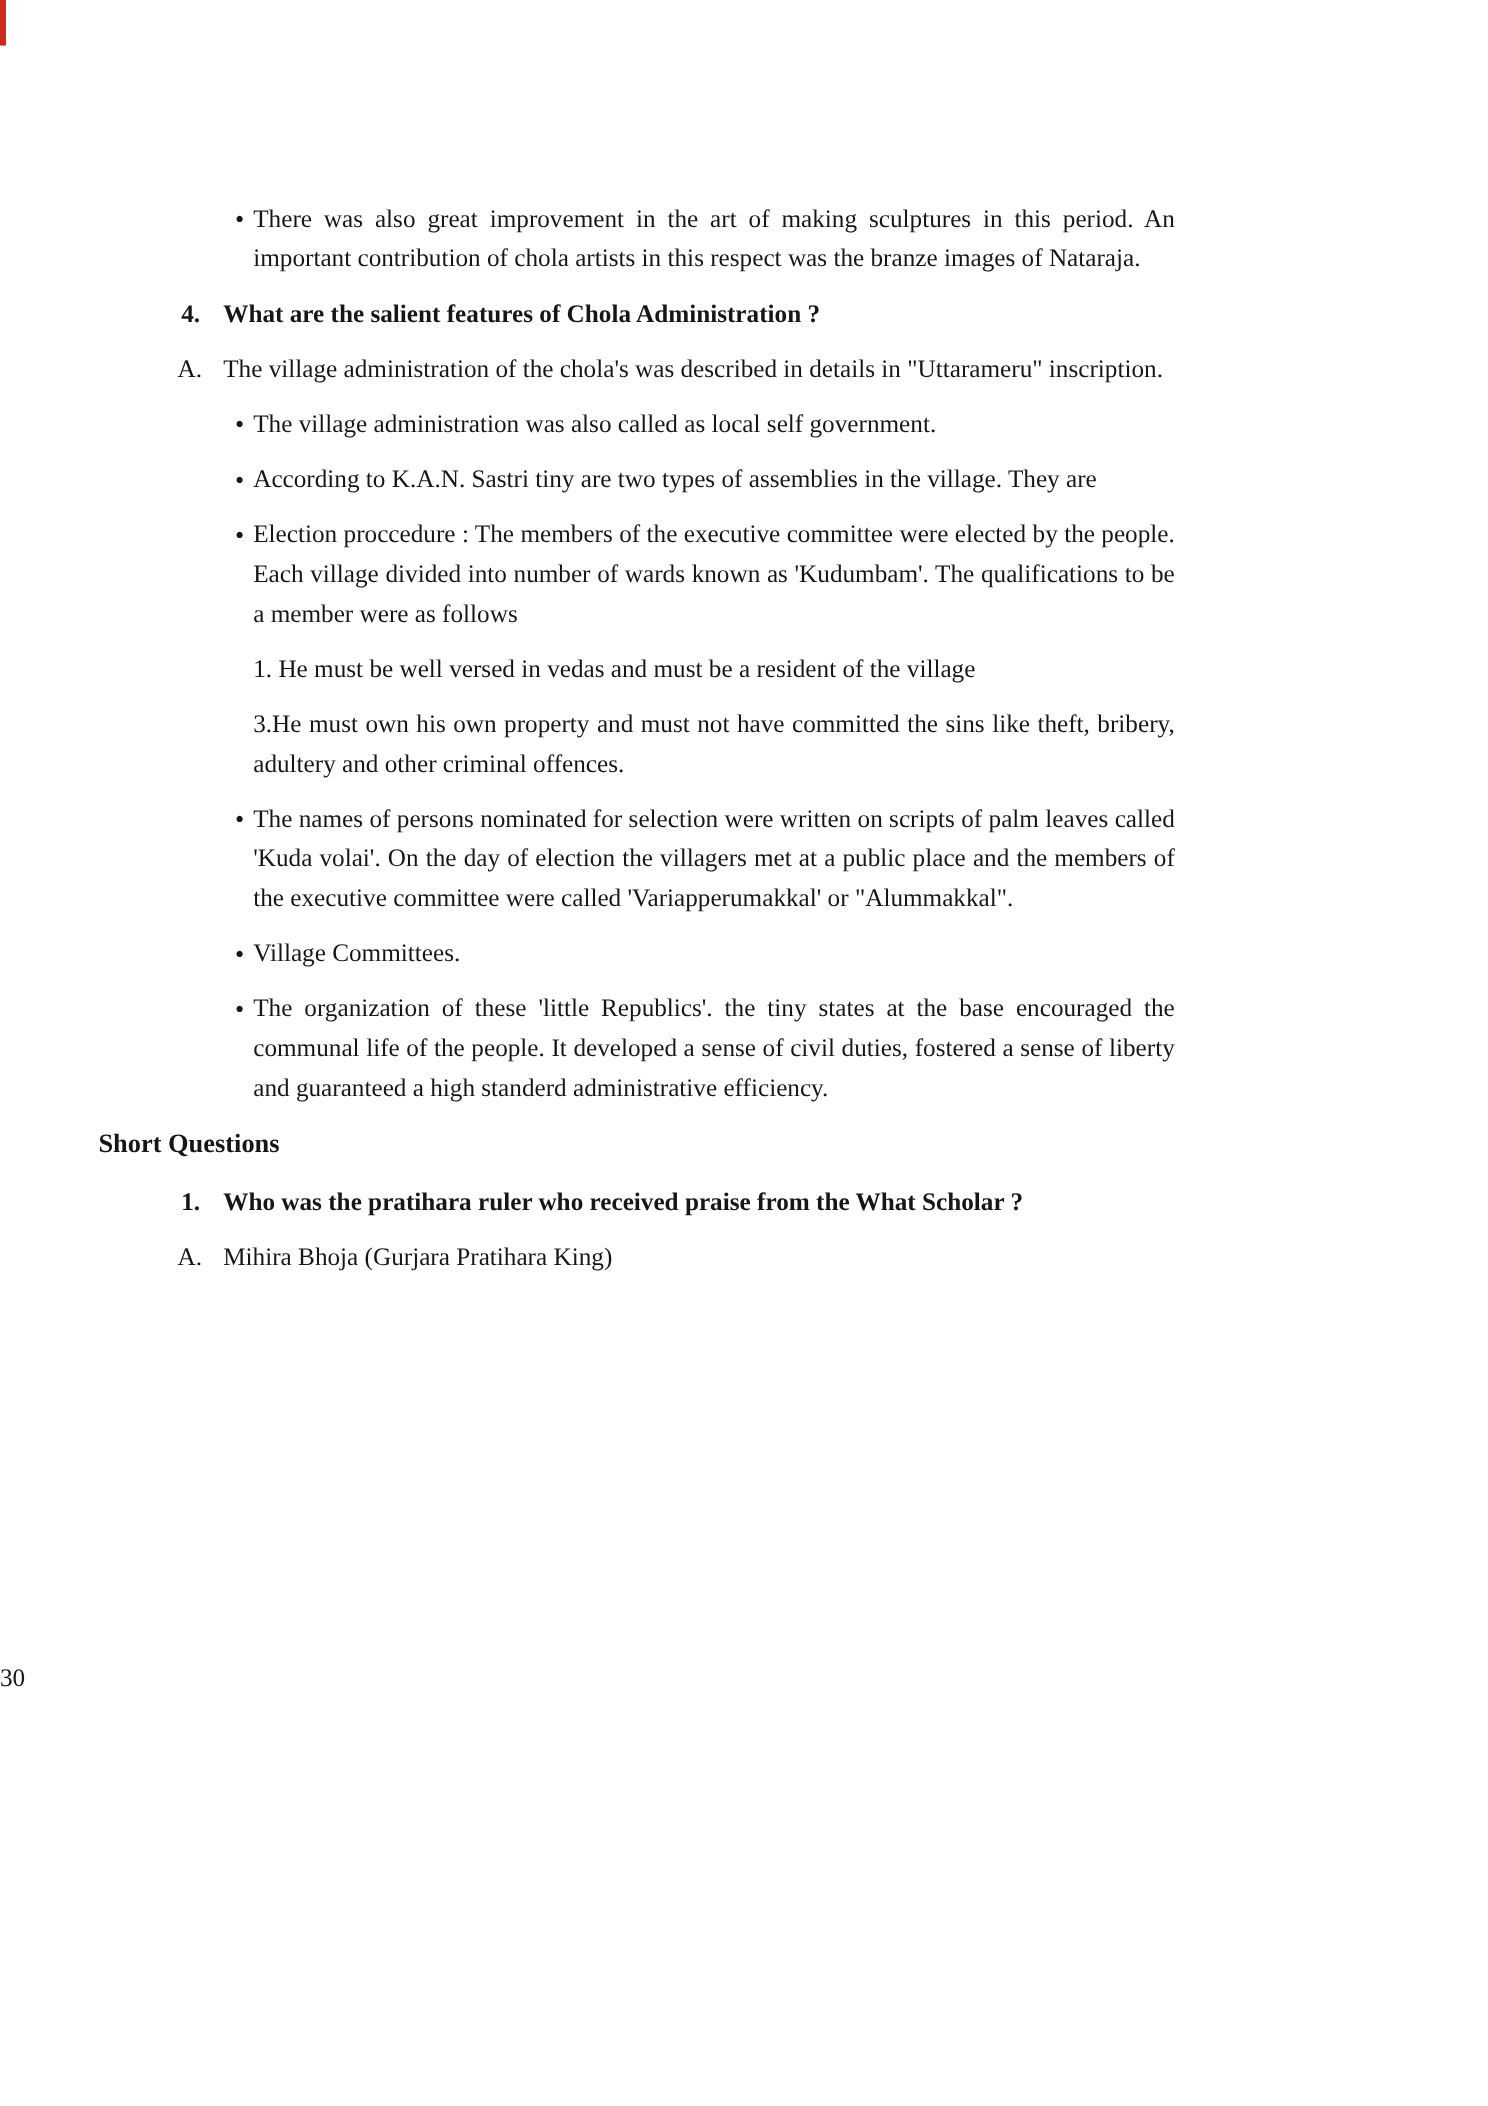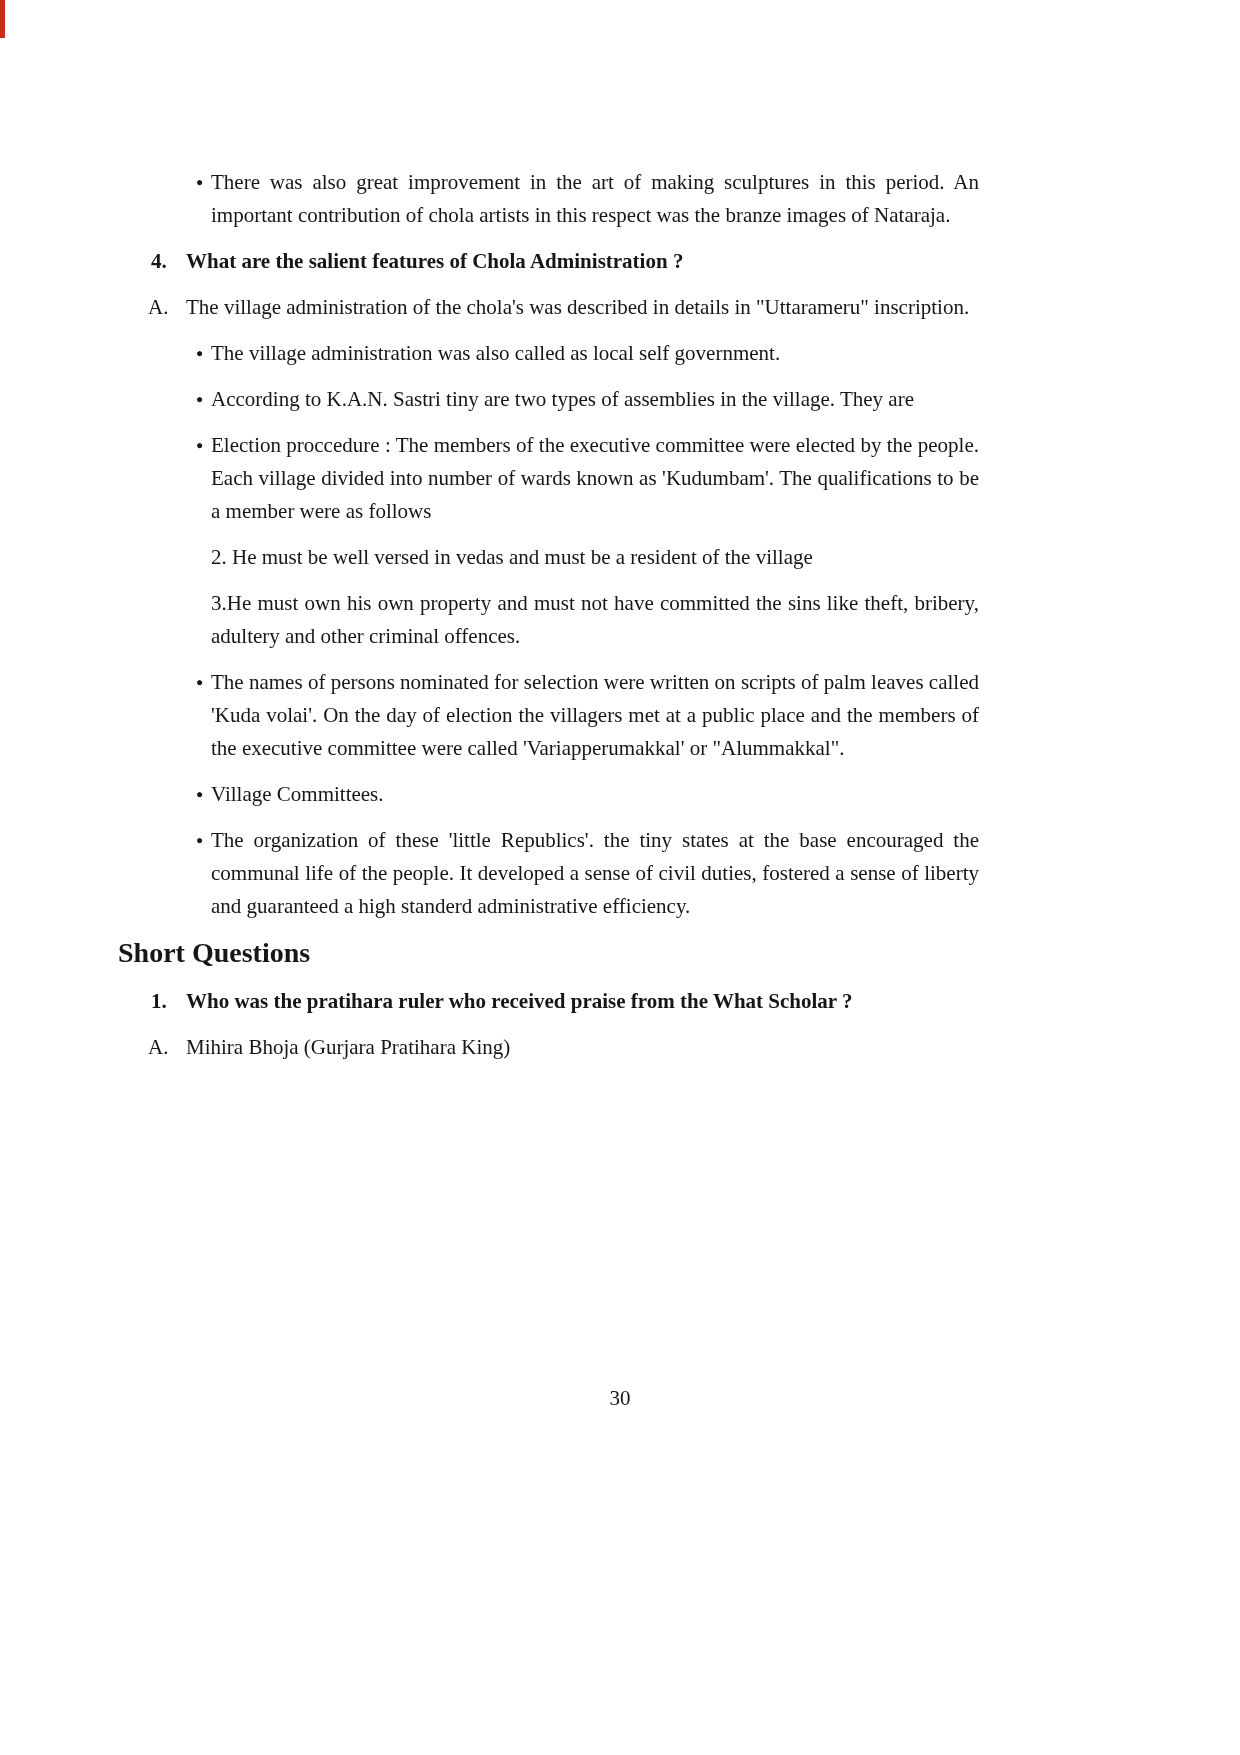--- a/index.html
+++ b/index.html
@@ -61,33 +61,32 @@
   .a-label { flex: 0 0 38px; }
   .a-text { flex: 1; }
 
   .sub-row {
     margin-left: 211px;
     width: 768px;
     text-align: justify;
   }
 
   .heading {
-    margin-left: 118px;
+    margin-left: 82px;
     margin-top: 6px;
     margin-bottom: 16px;
     font-weight: bold;
-    font-size: 28px;
+    font-size: 22px;
   }
 
   .page-number {
     position: absolute;
     top: 1382px;
     left: 0;
     width: 100%;
-    text-align: center;
     font-size: 21px;
   }
 </style>
 </head>
 <body>
 
 <div class="page">
   <div class="scan-artifact"></div>
 
   <div class="doc">
@@ -118,21 +117,21 @@
     </div>
 
 
 
     <div class="block bullet-row">
       <span class="bullet-glyph">●</span>
       <span class="bullet-text">Election proccedure : The members of the executive committee were elected by the people. Each village divided into number of wards known as 'Kudumbam'.  The qualifications to be a member were as follows</span>
     </div>
 
 
-    <div class="block sub-row">2. He must be well versed in vedas and must be a resident of the village</div>
+    <div class="block sub-row">1. He must be well versed in vedas and must be a resident of the village</div>
 
     <div class="block sub-row">3.He must own his own property and must not have committed the sins like theft, bribery, adultery and  other criminal offences.</div>
 
     <div class="block bullet-row">
       <span class="bullet-glyph">●</span>
       <span class="bullet-text">The names of persons nominated for selection were written on scripts of palm leaves called 'Kuda volai'.  On the day of election the villagers met at a public place and the members of the executive committee were called 'Variapperumakkal'  or "Alummakkal".</span>
     </div>
 
     <div class="block bullet-row">
       <span class="bullet-glyph">●</span>

